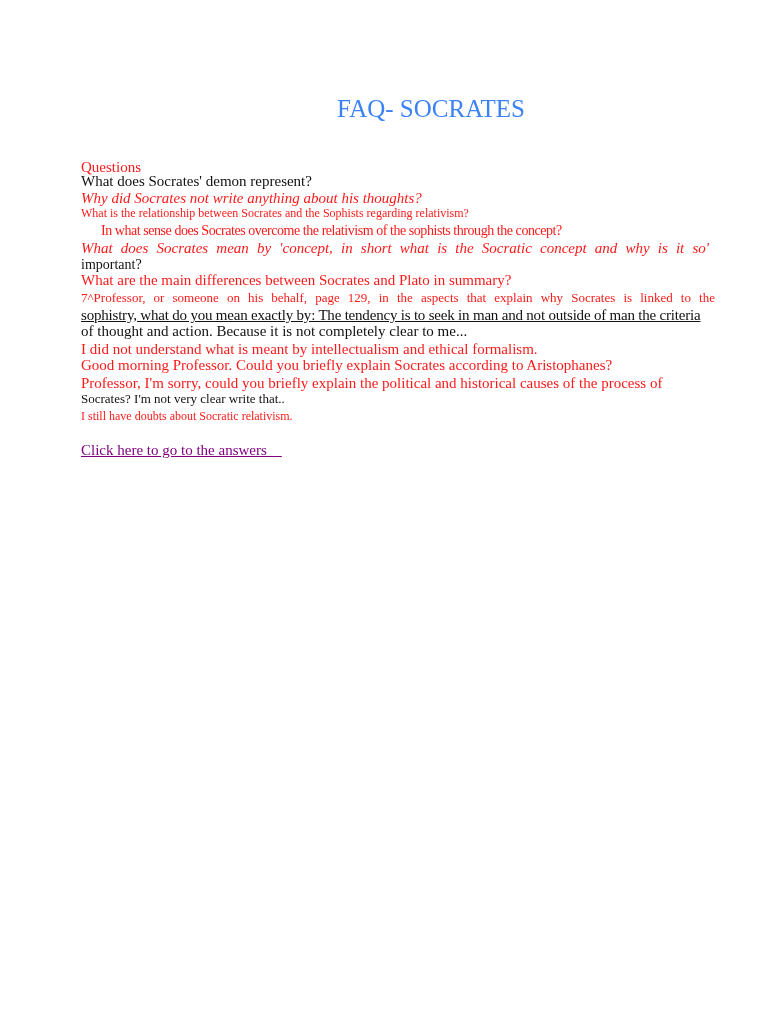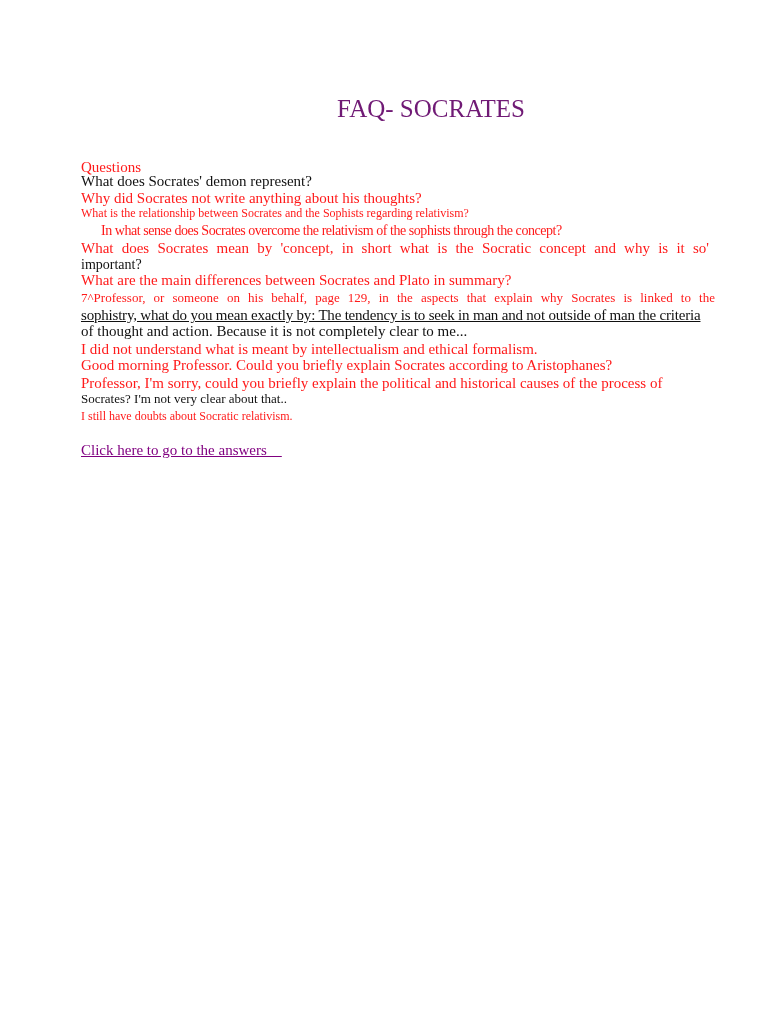--- a/index.html
+++ b/index.html
@@ -20,21 +20,21 @@
       top: 0;
       width: 650px;
     }
     .title {
       position: absolute;
       left: 0;
       width: 500px;
       top: 94px;
       margin-left: 146px;
       text-align: center;
-      color: #701a75;
+      color: #3b82f6;
       font-size: 25px;
       line-height: 30px;
       width: 400px;
       margin-left: 128px;
     }
     .heading {
       position: absolute;
       top: 138px;
       left: 0;
       color: #ff1a1a;
@@ -70,39 +70,39 @@
 <body>
 
 <div class="page">
 
   <div class="title" style="left:0;margin-left:0;width:500px;left:100px;">FAQ- SOCRATES</div>
 
   <div class="heading">Questions</div>
 
   <div class="line black" style="top:172px;font-size:15px;line-height:18px;">What does Socrates' demon represent?</div>
 
-  <div class="line red" style="top:189px;font-size:15px;line-height:18px;">Why did Socrates not write anything about his thoughts?</div>
+  <div class="line red" style="top:189px;font-size:15px;line-height:18px;font-style:italic;">Why did Socrates not write anything about his thoughts?</div>
 
   <div class="line red" style="top:206px;font-size:12px;line-height:15px;">What is the relationship between Socrates and the Sophists regarding relativism?</div>
 
   <div class="line red" style="top:222px;font-size:14px;line-height:17px;letter-spacing:-0.45px;margin-left:20px;">In what sense does Socrates overcome the relativism of the sophists through the concept?</div>
 
-  <div class="line red justify" style="top:239px;width:628px;font-size:15px;line-height:18px;">What does Socrates mean by 'concept, in short what is the Socratic concept and why is it so'</div>
+  <div class="line red justify" style="top:239px;width:628px;font-size:15px;line-height:18px;font-style:italic;">What does Socrates mean by 'concept, in short what is the Socratic concept and why is it so'</div>
   <div class="line black" style="top:256px;font-size:14px;line-height:17px;text-align:center;">important?</div>
 
   <div class="line red" style="top:271px;font-size:15px;line-height:18px;">What are the main differences between Socrates and Plato in summary?</div>
 
   <div class="line red justify" style="top:289px;width:634px;font-size:13px;line-height:17px;">7^Professor, or someone on his behalf, page 129, in the aspects that explain why Socrates is linked to the</div>
   <div class="line black" style="top:306px;font-size:15px;line-height:18px;letter-spacing:-0.2px;text-decoration:underline;">sophistry, what do you mean exactly by: The tendency is to seek in man and not outside of man the criteria</div>
   <div class="line black" style="top:322px;font-size:15px;line-height:18px;text-align:center;">of thought and action. Because it is not completely clear to me...</div>
 
   <div class="line red" style="top:340px;font-size:15px;line-height:18px;">I did not understand what is meant by intellectualism and ethical formalism.</div>
 
   <div class="line red" style="top:356px;font-size:15px;line-height:18px;">Good morning Professor. Could you briefly explain Socrates according to Aristophanes?</div>
 
   <div class="line red" style="top:374px;font-size:15px;line-height:18px;">Professor, I'm sorry, could you briefly explain the political and historical causes of the process of</div>
-  <div class="line black" style="top:391px;font-size:13px;line-height:15px;">Socrates? I'm not very clear about that..</div>
+  <div class="line black" style="top:391px;font-size:13px;line-height:15px;">Socrates? I'm not very clear write that..</div>
 
   <div class="line red" style="top:407px;font-size:12px;line-height:18px;">I still have doubts about Socratic relativism.</div>
 
   <a class="link">Click here to go to the answers    </a>
 
 </div>
 
 </body></html>

